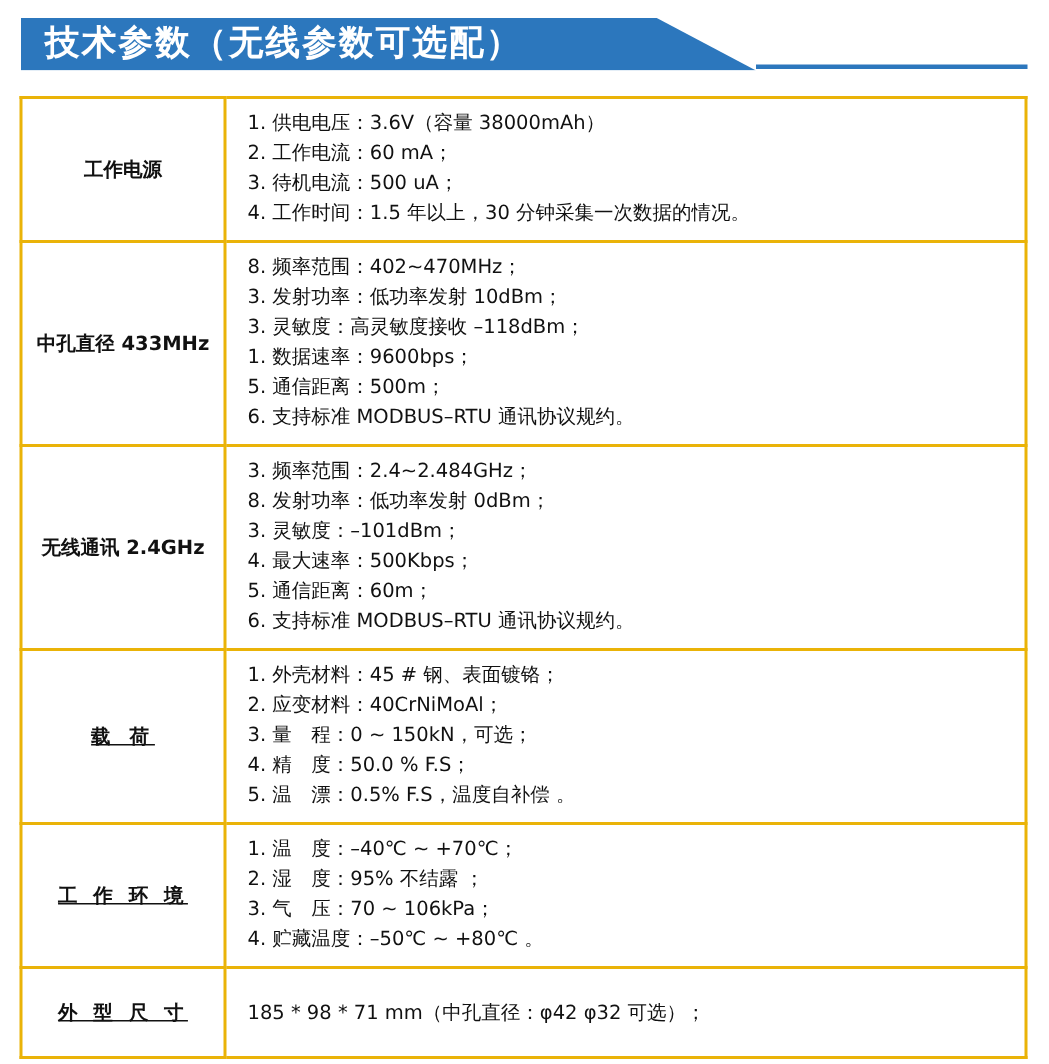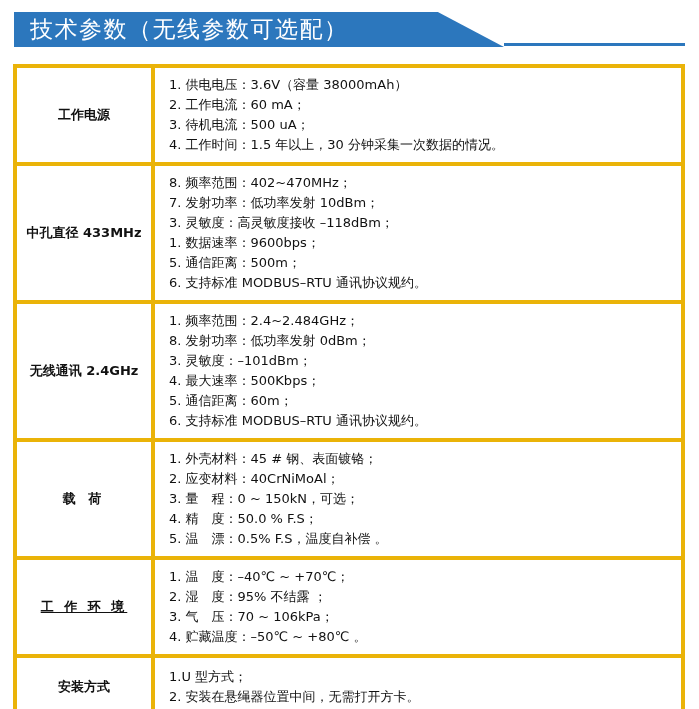--- a/index.html
+++ b/index.html
@@ -30,21 +30,21 @@
     background: #2c77bd;
     
     clip-path: polygon(0 0, 86.5% 0, 100% 100%, 0% 100%);
     display: flex;
     align-items: center;
   }
   .banner-title {
     padding-left: 16px;
     color: #ffffff;
     font-size: 23px;
-    font-weight: normal;
+    font-weight: bold;
     letter-spacing: 1.5px;
     line-height: 1;
     white-space: nowrap;
     font-family: "DejaVu Sans", "Liberation Sans", sans-serif;
   }
   .banner-rule {
     position: absolute;
     left: 504px;
     top: 43px;
     width: 181px;
@@ -56,21 +56,21 @@
   .spec-table {
     position: absolute;
     left: 13px;
     top: 64px;
     width: 672px;
     border-collapse: collapse;
     table-layout: fixed;
     border: 1px solid #6e6e6e;
   }
   .spec-table td {
-    border: 4px solid #eab308;
+    border: 2px solid #eab308;
     vertical-align: middle;
     padding: 0;
   }
   .spec-table tr > td.label-cell {
     width: 130px;
     text-align: center;
     font-size: 13px;
     font-weight: bold;
     color: #111;
     padding: 20px 2px;
@@ -81,21 +81,21 @@
   .value-line {
     font-size: 13px;
     line-height: 20px;
     color: #111;
     white-space: nowrap;
   }
   .value-line.single {
     line-height: 19px;
   }
   .label-sp2 { letter-spacing: 3px; text-decoration: underline; }
-  .label-sp3 { letter-spacing: 4px; }
+  .label-sp3 { letter-spacing: 4px; text-decoration: underline; }
 
   
   .r-power   { height: 85px; }
   .r-433     { height: 120px; }
   .r-24g     { height: 120px; }
   .r-load    { height: 100px; }
   .r-env     { height: 86px; }
   .r-mount   { height: 50px; }
   .r-size    { height: 30px; }
 </style>
@@ -119,32 +119,32 @@
         <div class="value-line">2. 工作电流：60 mA；</div>
         <div class="value-line">3. 待机电流：500 uA；</div>
         <div class="value-line">4. 工作时间：1.5 年以上，30 分钟采集一次数据的情况。</div>
       </td>
     </tr>
 
     <tr class="r-433">
       <td class="label-cell">中孔直径 433MHz</td>
       <td class="value-cell">
         <div class="value-line">8. 频率范围：402~470MHz；</div>
-        <div class="value-line">7. 发射功率：低功率发射 10dBm；</div>
+        <div class="value-line">3. 发射功率：低功率发射 10dBm；</div>
         <div class="value-line">3. 灵敏度：高灵敏度接收 –118dBm；</div>
         <div class="value-line">1. 数据速率：9600bps；</div>
         <div class="value-line">5. 通信距离：500m；</div>
         <div class="value-line">6. 支持标准 MODBUS–RTU 通讯协议规约。</div>
       </td>
     </tr>
 
     <tr class="r-24g">
       <td class="label-cell">无线通讯 2.4GHz</td>
       <td class="value-cell">
-        <div class="value-line">1. 频率范围：2.4~2.484GHz；</div>
+        <div class="value-line">3. 频率范围：2.4~2.484GHz；</div>
         <div class="value-line">8. 发射功率：低功率发射 0dBm；</div>
         <div class="value-line">3. 灵敏度：–101dBm；</div>
         <div class="value-line">4. 最大速率：500Kbps；</div>
         <div class="value-line">5. 通信距离：60m；</div>
         <div class="value-line">6. 支持标准 MODBUS–RTU 通讯协议规约。</div>
       </td>
     </tr>
 
     <tr class="r-load">
       <td class="label-cell label-sp3">载 荷</td>
@@ -160,27 +160,20 @@
     <tr class="r-env">
       <td class="label-cell label-sp2">工 作 环 境</td>
       <td class="value-cell">
         <div class="value-line">1. 温　度：–40℃ ~ +70℃；</div>
         <div class="value-line">2. 湿　度：95% 不结露 ；</div>
         <div class="value-line">3. 气　压：70 ~ 106kPa；</div>
         <div class="value-line">4. 贮藏温度：–50℃ ~ +80℃ 。</div>
       </td>
     </tr>
 
-    <tr class="r-mount">
-      <td class="label-cell">安装方式</td>
-      <td class="value-cell">
-        <div class="value-line">1.U 型方式；</div>
-        <div class="value-line">2. 安装在悬绳器位置中间，无需打开方卡。</div>
-      </td>
-    </tr>
 
     <tr class="r-size">
       <td class="label-cell label-sp2">外 型 尺 寸</td>
       <td class="value-cell">
         <div class="value-line single">185 * 98 * 71 mm（中孔直径：φ42 φ32 可选）；</div>
       </td>
     </tr>
 
   </tbody>
 </table>

